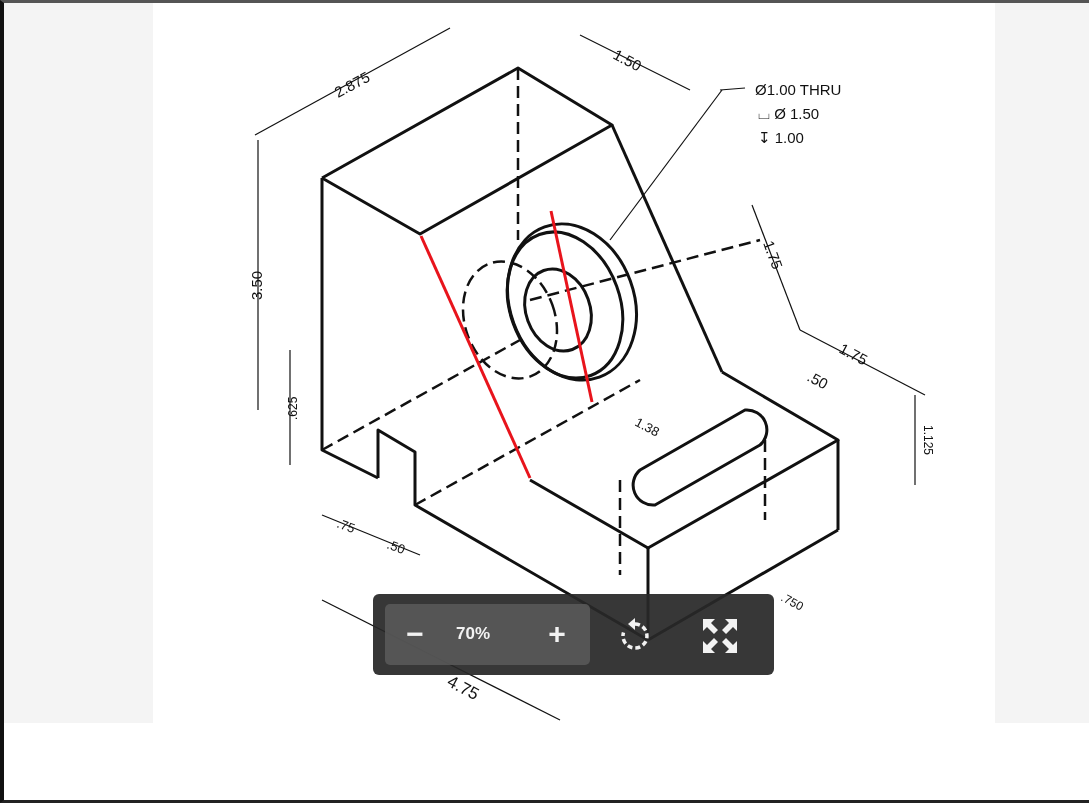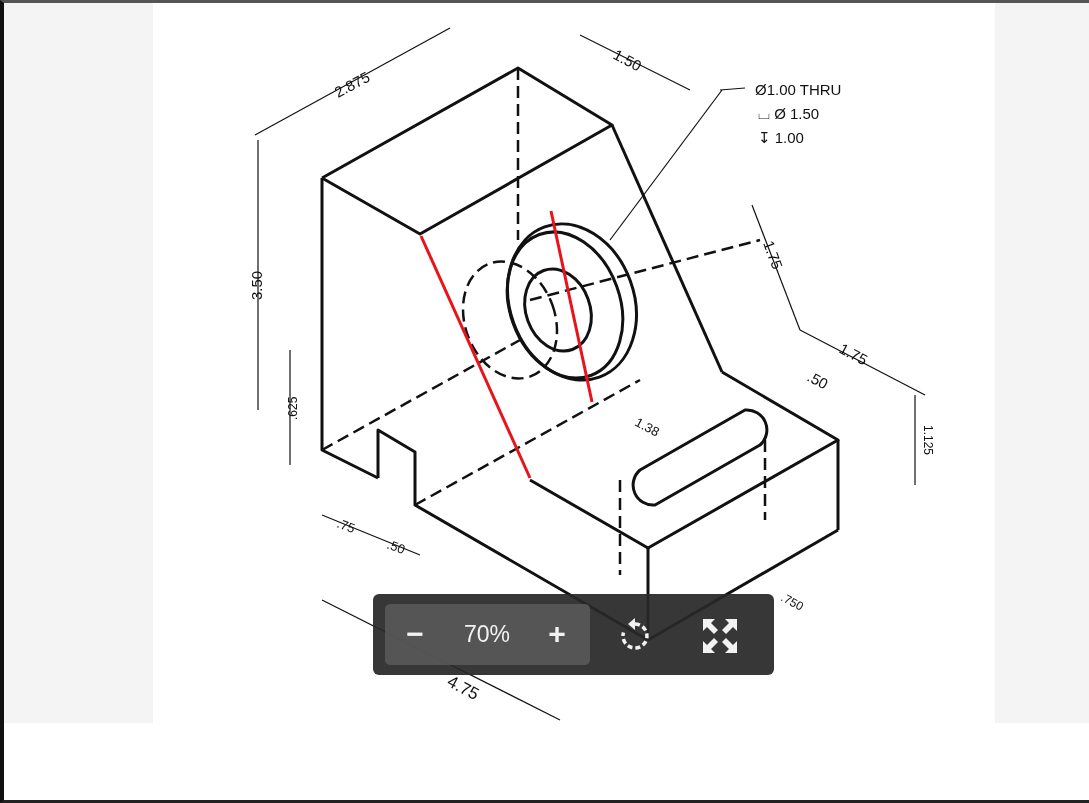--- a/index.html
+++ b/index.html
@@ -5,21 +5,21 @@
   html, body { margin:0; padding:0; }
   body { width:1089px; height:803px; background:#ffffff; position:relative; overflow:hidden; font-family:"Liberation Sans", sans-serif; }
   .frame { position:absolute; left:0; top:0; width:1089px; height:803px; box-sizing:border-box; border-top:3px solid #555; border-left:4px solid #111; border-bottom:3px solid #222; }
   .viewer { position:absolute; left:4px; top:3px; width:1085px; height:720px; background:#f4f4f4; }
   .image-wrap { position:absolute; left:153px; top:3px; width:842px; height:720px; background:#fff; overflow:hidden; }
   .image-wrap svg { position:absolute; left:0; top:0; }
   .toolbar { position:absolute; left:373px; top:594px; width:401px; height:81px; background:rgba(40,40,40,0.93); border-radius:6px; }
   .zoom-group { position:absolute; left:12px; top:10px; width:205px; height:61px; background:rgba(90,90,90,0.85); border-radius:5px; }
   .tb-btn { position:absolute; color:#f2f2f2; display:flex; align-items:center; justify-content:center; cursor:pointer; }
   .zoom-out { left:10px; top:10px; width:40px; height:40px; font-size:30px; font-weight:bold; }
-  .zoom-level { left:62px; top:10px; width:80px; height:40px; font-size:23px; }
+  .zoom-level { left:48px; top:10px; width:80px; height:40px; font-size:17px;font-weight:bold; }
   .zoom-in { left:152px; top:10px; width:40px; height:40px; font-size:30px; font-weight:bold; }
   .rotate { left:240px; top:20px; width:44px; height:44px; }
   .fullscreen { left:325px; top:20px; width:44px; height:44px; }
   .annot { font-family:"Liberation Sans", sans-serif; fill:#111; }
 </style>
 </head>
 <body>
 
 <div class="viewer"></div>
 

